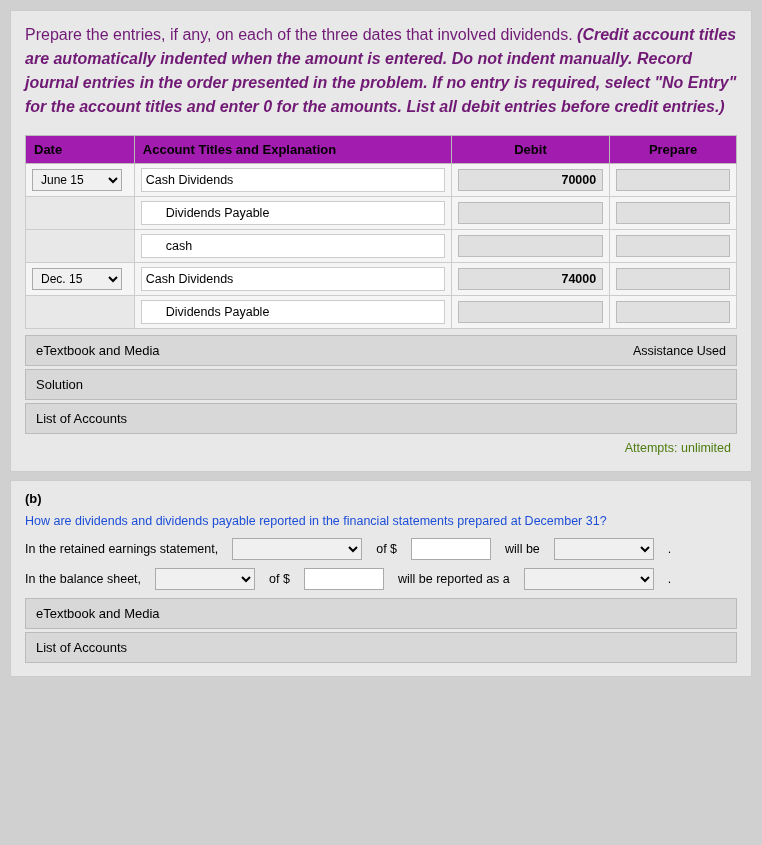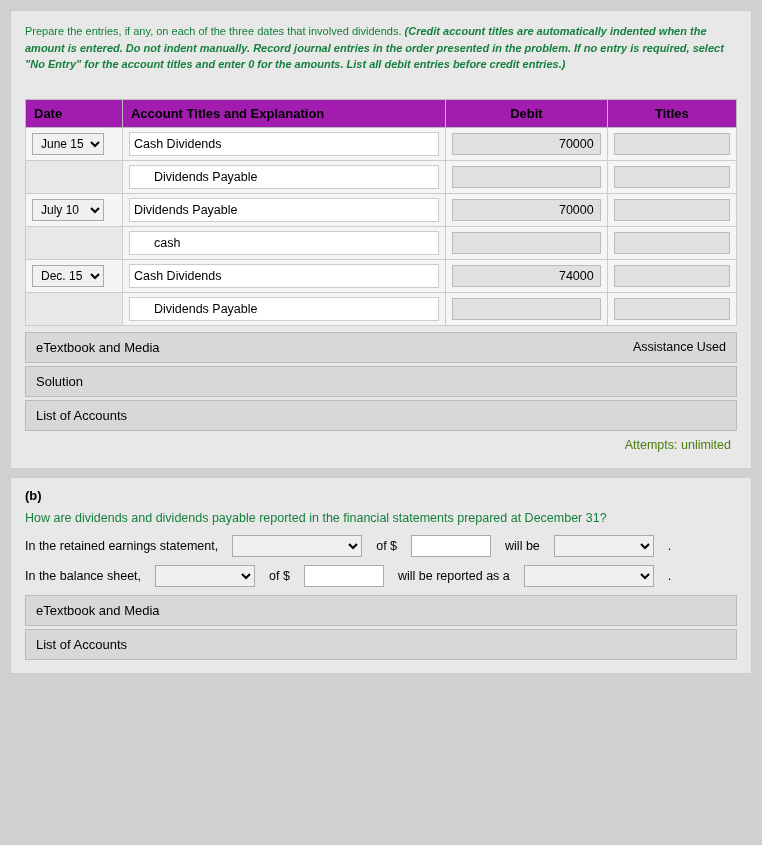--- a/index.html
+++ b/index.html
@@ -10,24 +10,24 @@
       padding: 10px;
       width: 762px;
       min-height: 845px;
     }
     .main-container {
       background: #e8e8e8;
       padding: 12px 14px;
       border: 1px solid #ccc;
     }
     .instructions {
-      font-size: 11px;
+      font-size: 16px;
       line-height: 1.5;
-      margin-bottom: 26px;
-      color: #15803d;
+      margin-bottom: 16px;
+      color: #701a75;
     }
     .instructions b {
       font-weight: bold;
       font-style: italic;
     }
     
     .journal-table {
       width: 100%;
       border-collapse: collapse;
       margin-bottom: 6px;
@@ -63,21 +63,21 @@
     }
     .debit-cell {
       width: 150px;
       text-align: center;
     }
     .credit-cell {
       width: 120px;
       text-align: center;
     }
     select.date-select {
-      width: 72px;
+      width: 90px;
       padding: 2px 4px;
       font-size: 12px;
       background: #f0f0f0;
       border: 1px solid #aaa;
     }
     .account-box {
       background: #fff;
       border: 1px solid #ccc;
       padding: 4px 4px;
       min-height: 24px;
@@ -87,20 +87,21 @@
     .account-box.indented {
       padding-left: 24px;
     }
     .debit-input, .credit-input {
       background: #e0e0e0;
       border: 1px solid #bbb;
       width: 100%;
       padding: 3px 6px;
       text-align: right;
       font-size: 12.5px;
+      font-weight: bold;
     }
     
     .info-row {
       background: #d8d8d8;
       border: 1px solid #bbb;
       padding: 7px 10px;
       margin-bottom: 3px;
       display: flex;
       justify-content: space-between;
       align-items: center;
@@ -127,21 +128,21 @@
       margin-top: 8px;
     }
     .section-label {
       font-weight: bold;
       font-size: 13px;
       margin-bottom: 8px;
     }
     .question-text {
       font-size: 12.5px;
       margin-bottom: 10px;
-      color: #15803d;
+      color: #1d4ed8;
     }
     .answer-row {
       display: flex;
       align-items: center;
       gap: 14px;
       font-size: 12.5px;
       margin-bottom: 8px;
       flex-wrap: wrap;
     }
     .answer-row input[type="text"] {
@@ -185,21 +186,21 @@
   <p class="instructions">
     Prepare the entries, if any, on each of the three dates that involved dividends. <b>(<i>Credit account titles are automatically indented when the amount is entered. Do not indent manually. Record journal entries in the order presented in the problem. If no entry is required, select "No Entry" for the account titles and enter 0 for the amounts. List all debit entries before credit entries.</i>)</b>
   </p>
 
   <table class="journal-table">
     <thead>
       <tr>
         <th class="date-col">Date</th>
         <th class="account-col">Account Titles and Explanation</th>
         <th class="debit-col">Debit</th>
-        <th class="credit-col">Titles</th>
+        <th class="credit-col">Prepare</th>
       </tr>
     </thead>
     <tbody>
 
       <tr>
         <td class="date-cell">
           <select class="date-select">
             <option selected="">June 15</option>
             <option>July 10</option>
             <option>Dec. 15</option>
@@ -223,39 +224,20 @@
           <div class="account-box indented">Dividends Payable</div>
         </td>
         <td class="debit-cell">
           <input class="debit-input" type="text" value="" style="">
         </td>
         <td class="credit-cell">
           <input class="credit-input" type="text" value="" style="">
         </td>
       </tr>
 
-      <tr>
-        <td class="date-cell">
-          <select class="date-select">
-            <option>June 15</option>
-            <option selected="">July 10</option>
-            <option>Dec. 15</option>
-            <option>No Entry</option>
-          </select>
-        </td>
-        <td class="account-cell">
-          <div class="account-box">Dividends Payable</div>
-        </td>
-        <td class="debit-cell">
-          <input class="debit-input" type="text" value="70000" style="">
-        </td>
-        <td class="credit-cell">
-          <input class="credit-input" type="text" value="" style="">
-        </td>
-      </tr>
 
       <tr>
         <td class="date-cell empty-date"></td>
         <td class="account-cell">
           <div class="account-box indented">cash</div>
         </td>
         <td class="debit-cell">
           <input class="debit-input" type="text" value="" style="">
         </td>
         <td class="credit-cell">

